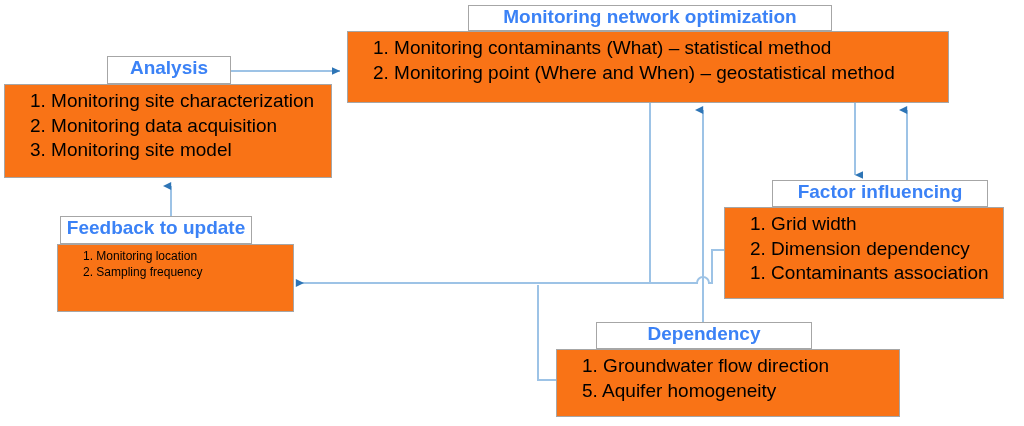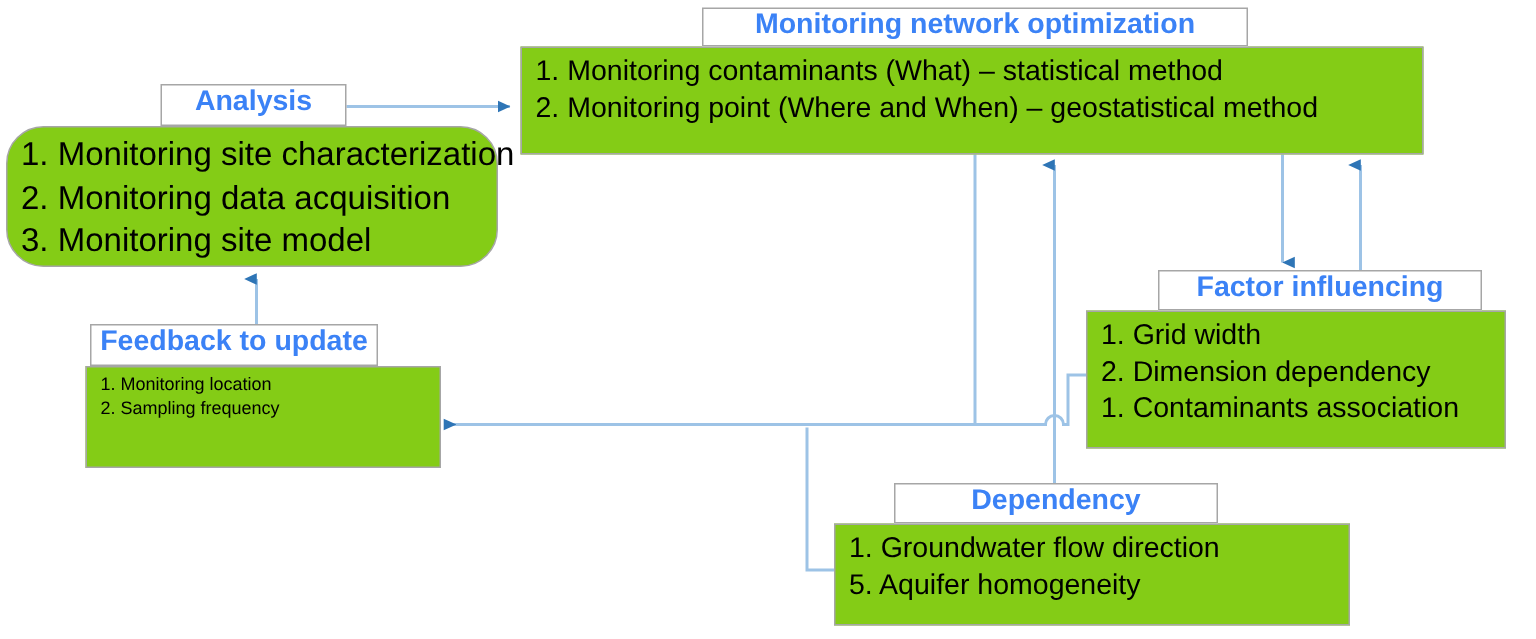--- a/index.html
+++ b/index.html
@@ -40,24 +40,24 @@
     text-align: center;
     white-space: nowrap;
     display: flex;
     justify-content: center;
     z-index: 3;
   }
   .body-box {
     position: absolute;
     box-sizing: border-box;
     border: 1px solid #a6a6a6;
-    background: #84cc16;
+    background: #f97316;
     color: #000000;
     z-index: 2;
-    padding: 4px 9px 5px 9px;
+    padding: 4px 9px 5px 25px;
   }
   .body-box .line {
     white-space: nowrap;
     line-height: 1.30;
   }
 </style>
 </head>
 <body>
 
 <div id="canvas">
@@ -106,21 +106,21 @@
     <div class="body-box" style="left:347px; top:31px; width:602px; height:72px; font-size:19px;">
       <div class="line">1. Monitoring contaminants  (What) – statistical method</div>
       <div class="line">2. Monitoring point (Where and When) – geostatistical method</div>
     </div>
   </div>
 
   <div class="node">
     <div class="title-box" style="left:107px; top:56px; width:124px; height:28px; font-size:19px;">
       <span>Analysis</span>
     </div>
-    <div class="body-box" style="left:4px; top:84px; width:328px; height:94px; font-size:22px;border-radius:25px;">
+    <div class="body-box" style="left:4px; top:84px; width:328px; height:94px; font-size:19px;">
       <div class="line">1. Monitoring site characterization</div>
       <div class="line">2. Monitoring data acquisition</div>
       <div class="line">3. Monitoring site model</div>
     </div>
   </div>
 
   <div class="node">
     <div class="title-box" style="left:60px; top:216px; width:192px; height:28px; font-size:19px;">
       <span>Feedback to update</span>
     </div>

